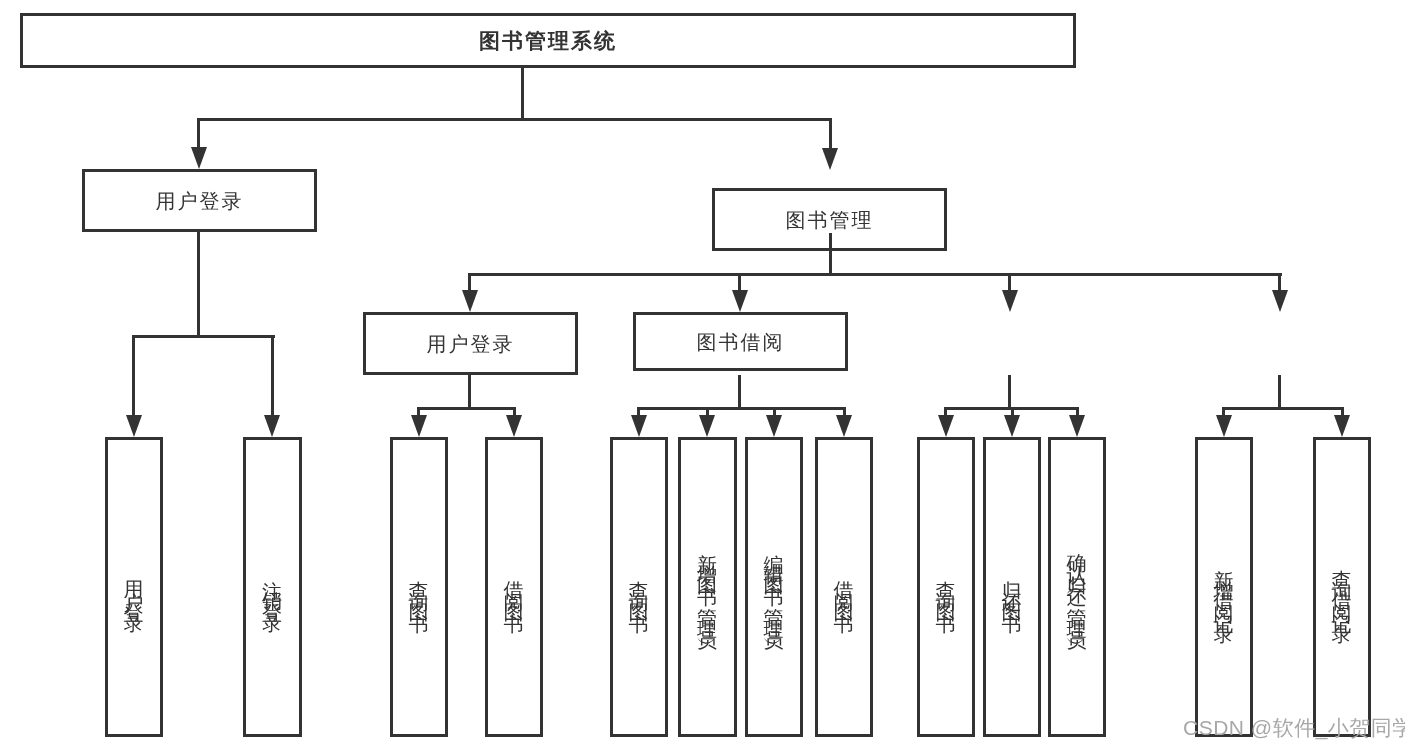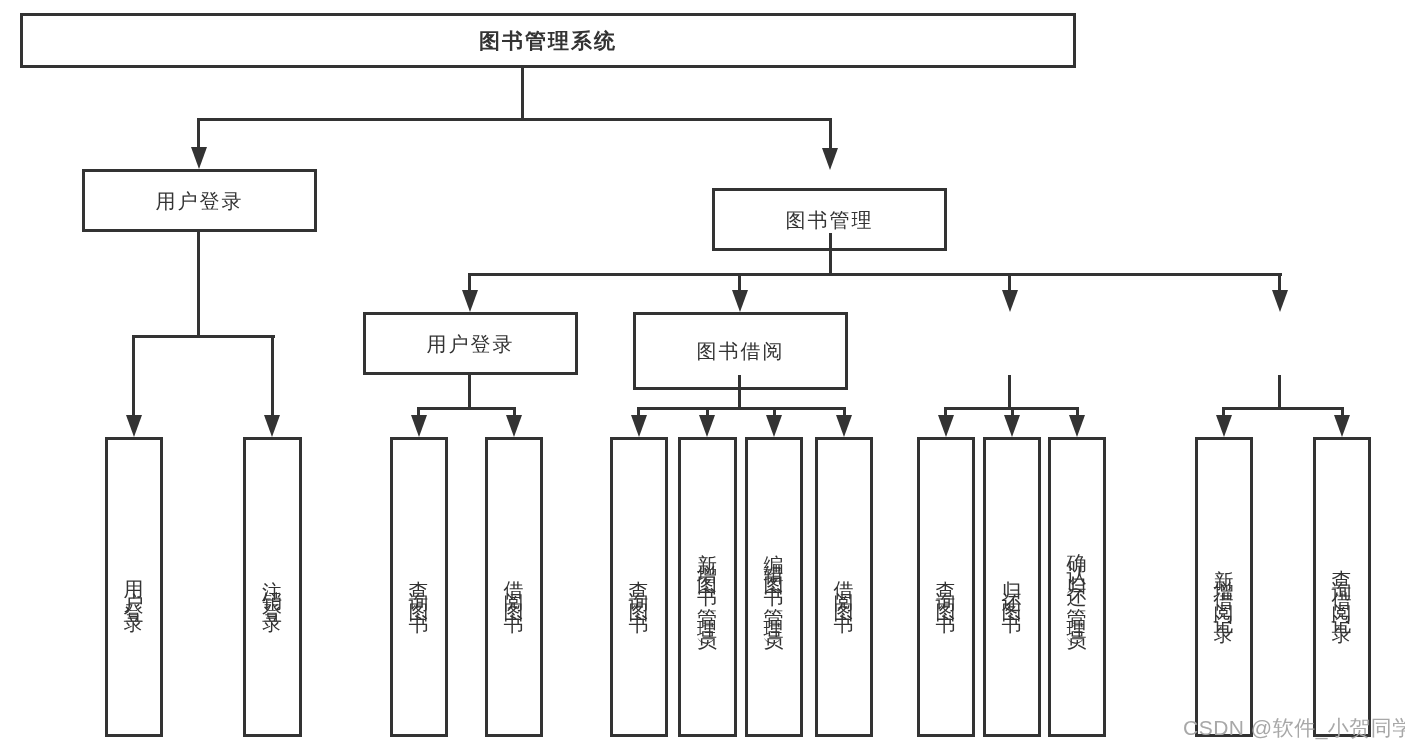--- a/index.html
+++ b/index.html
@@ -80,21 +80,21 @@
   <div class="vline" style="left:468px;top:273px;height:17px;"></div>
   <div class="ah" style="left:462px;top:290px;"></div>
   <div class="vline" style="left:738px;top:273px;height:17px;"></div>
   <div class="ah" style="left:732px;top:290px;"></div>
   <div class="vline" style="left:1008px;top:273px;height:17px;"></div>
   <div class="ah" style="left:1002px;top:290px;"></div>
   <div class="vline" style="left:1278px;top:273px;height:17px;"></div>
   <div class="ah" style="left:1272px;top:290px;"></div>
 
   <div class="node" style="left:363px;top:312px;width:215px;height:63px;">用户登录</div>
-  <div class="node" style="left:633px;top:312px;width:215px;height:78px;">图书借阅</div>
+  <div class="node" style="left:633px;top:312px;width:215px;height:59px;">图书借阅</div>
 
   <div class="vline" style="left:468px;top:375px;height:32px;"></div>
   <div class="hline" style="left:417px;top:407px;width:99px;"></div>
   <div class="vline" style="left:417px;top:407px;height:8px;"></div>
   <div class="ah" style="left:411px;top:415px;"></div>
   <div class="vline" style="left:513px;top:407px;height:8px;"></div>
   <div class="ah" style="left:506px;top:415px;"></div>
 
   <div class="vline" style="left:738px;top:375px;height:32px;"></div>
   <div class="hline" style="left:637px;top:407px;width:209px;"></div>

